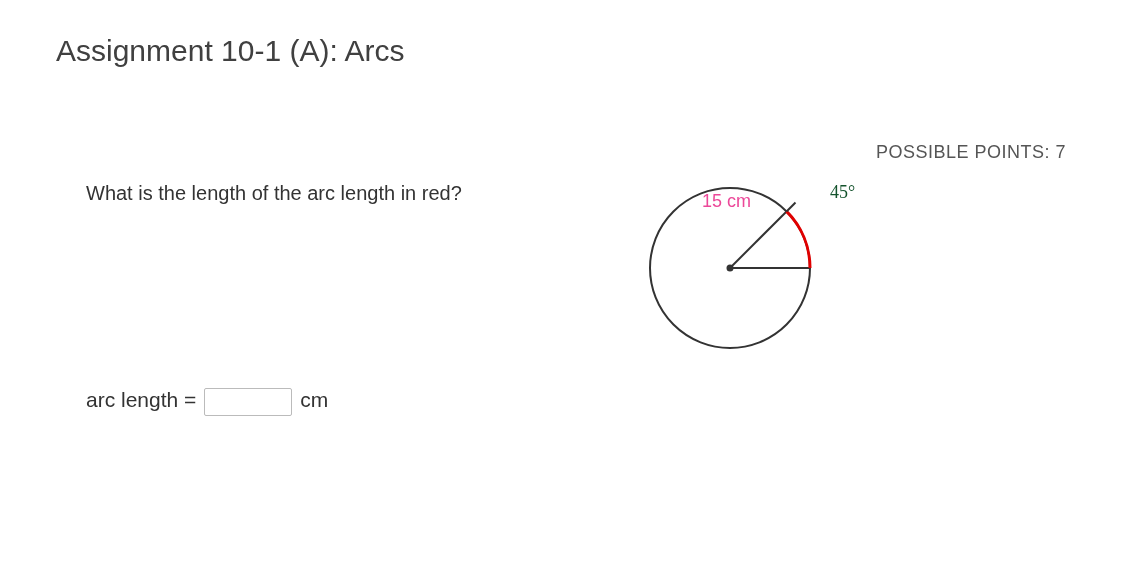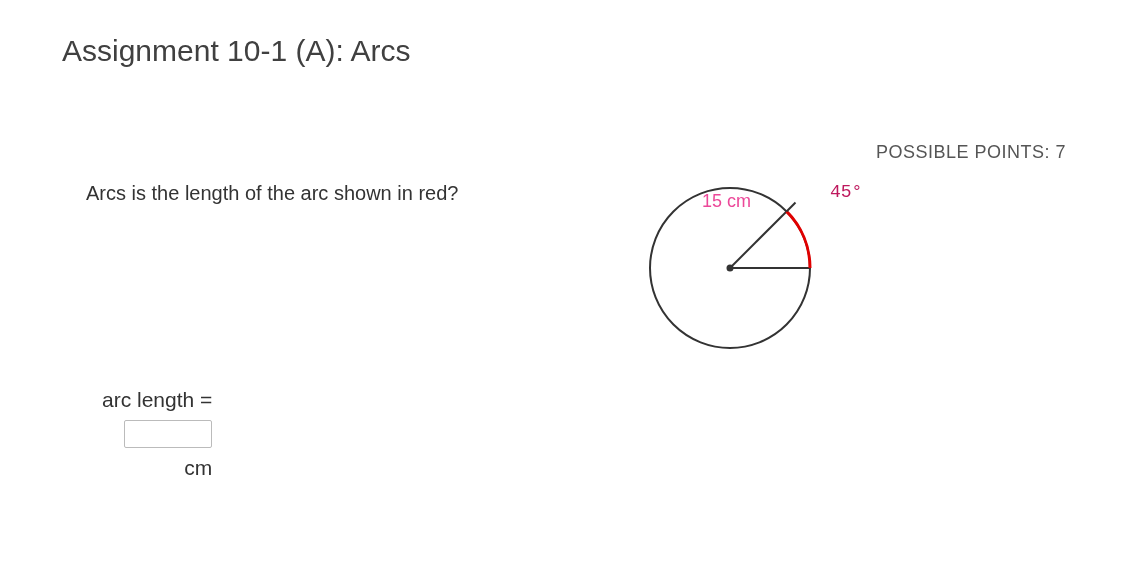--- a/index.html
+++ b/index.html
@@ -15,21 +15,20 @@
       position: relative;
       color: #333;
     }
     .page-title {
       position: absolute;
       top: 34px;
       left: 56px;
       font-size: 30px;
       font-weight: 400;
       color: #404040;
-      margin-left: 6px;
     }
     .points {
       position: absolute;
       top: 142px;
       right: 70px;
       font-size: 18px;
       color: #555;
       letter-spacing: 0.5px;
       text-align: center;
     }
@@ -52,55 +51,54 @@
       top: 191px;
       left: 702px;
       font-family: Liberation Sans, sans-serif;
       font-size: 18px;
       color: #ec4899;
     }
     .angle-label {
       position: absolute;
       top: 182px;
       left: 830px;
-      font-family: Liberation Mono, monospace;
+      font-family: Liberation Serif, serif;
       font-size: 18px;
-      color: #be185d;
+      color: #14532d;
     }
     .answer-row {
       position: absolute;
       top: 388px;
-      left: 102px;
+      left: 86px;
       display: flex;
-      align-items: flex-end;
+      align-items: flex-start;
       gap: 8px;
       font-size: 21px;
       color: #333;
-      flex-direction: column;
     }
     .answer-input {
       width: 88px;
       height: 28px;
       border: 1px solid #bbb;
       border-radius: 2px;
       padding: 2px 6px;
       font-size: 18px;
     }
     .hint {
       font-style: italic;
     }
   </style>
 </head>
 <body>
 
 <h1 class="page-title">Assignment 10-1 (A): Arcs</h1>
 
 <div class="points">POSSIBLE POINTS: 7</div>
 
-<div class="question">Arcs is the length of the arc shown in red?</div>
+<div class="question">What is the length of the arc length in red?</div>
 
 <div class="diagram">
   <svg width="260" height="200" viewBox="0 0 260 200">
 
     <circle cx="110" cy="100" r="80" fill="none" stroke="#333" stroke-width="2"></circle>
 
     <circle cx="110" cy="100" r="3.5" fill="#333"></circle>
 
     <line x1="110" y1="100" x2="190" y2="100" stroke="#333" stroke-width="2"></line>
 

